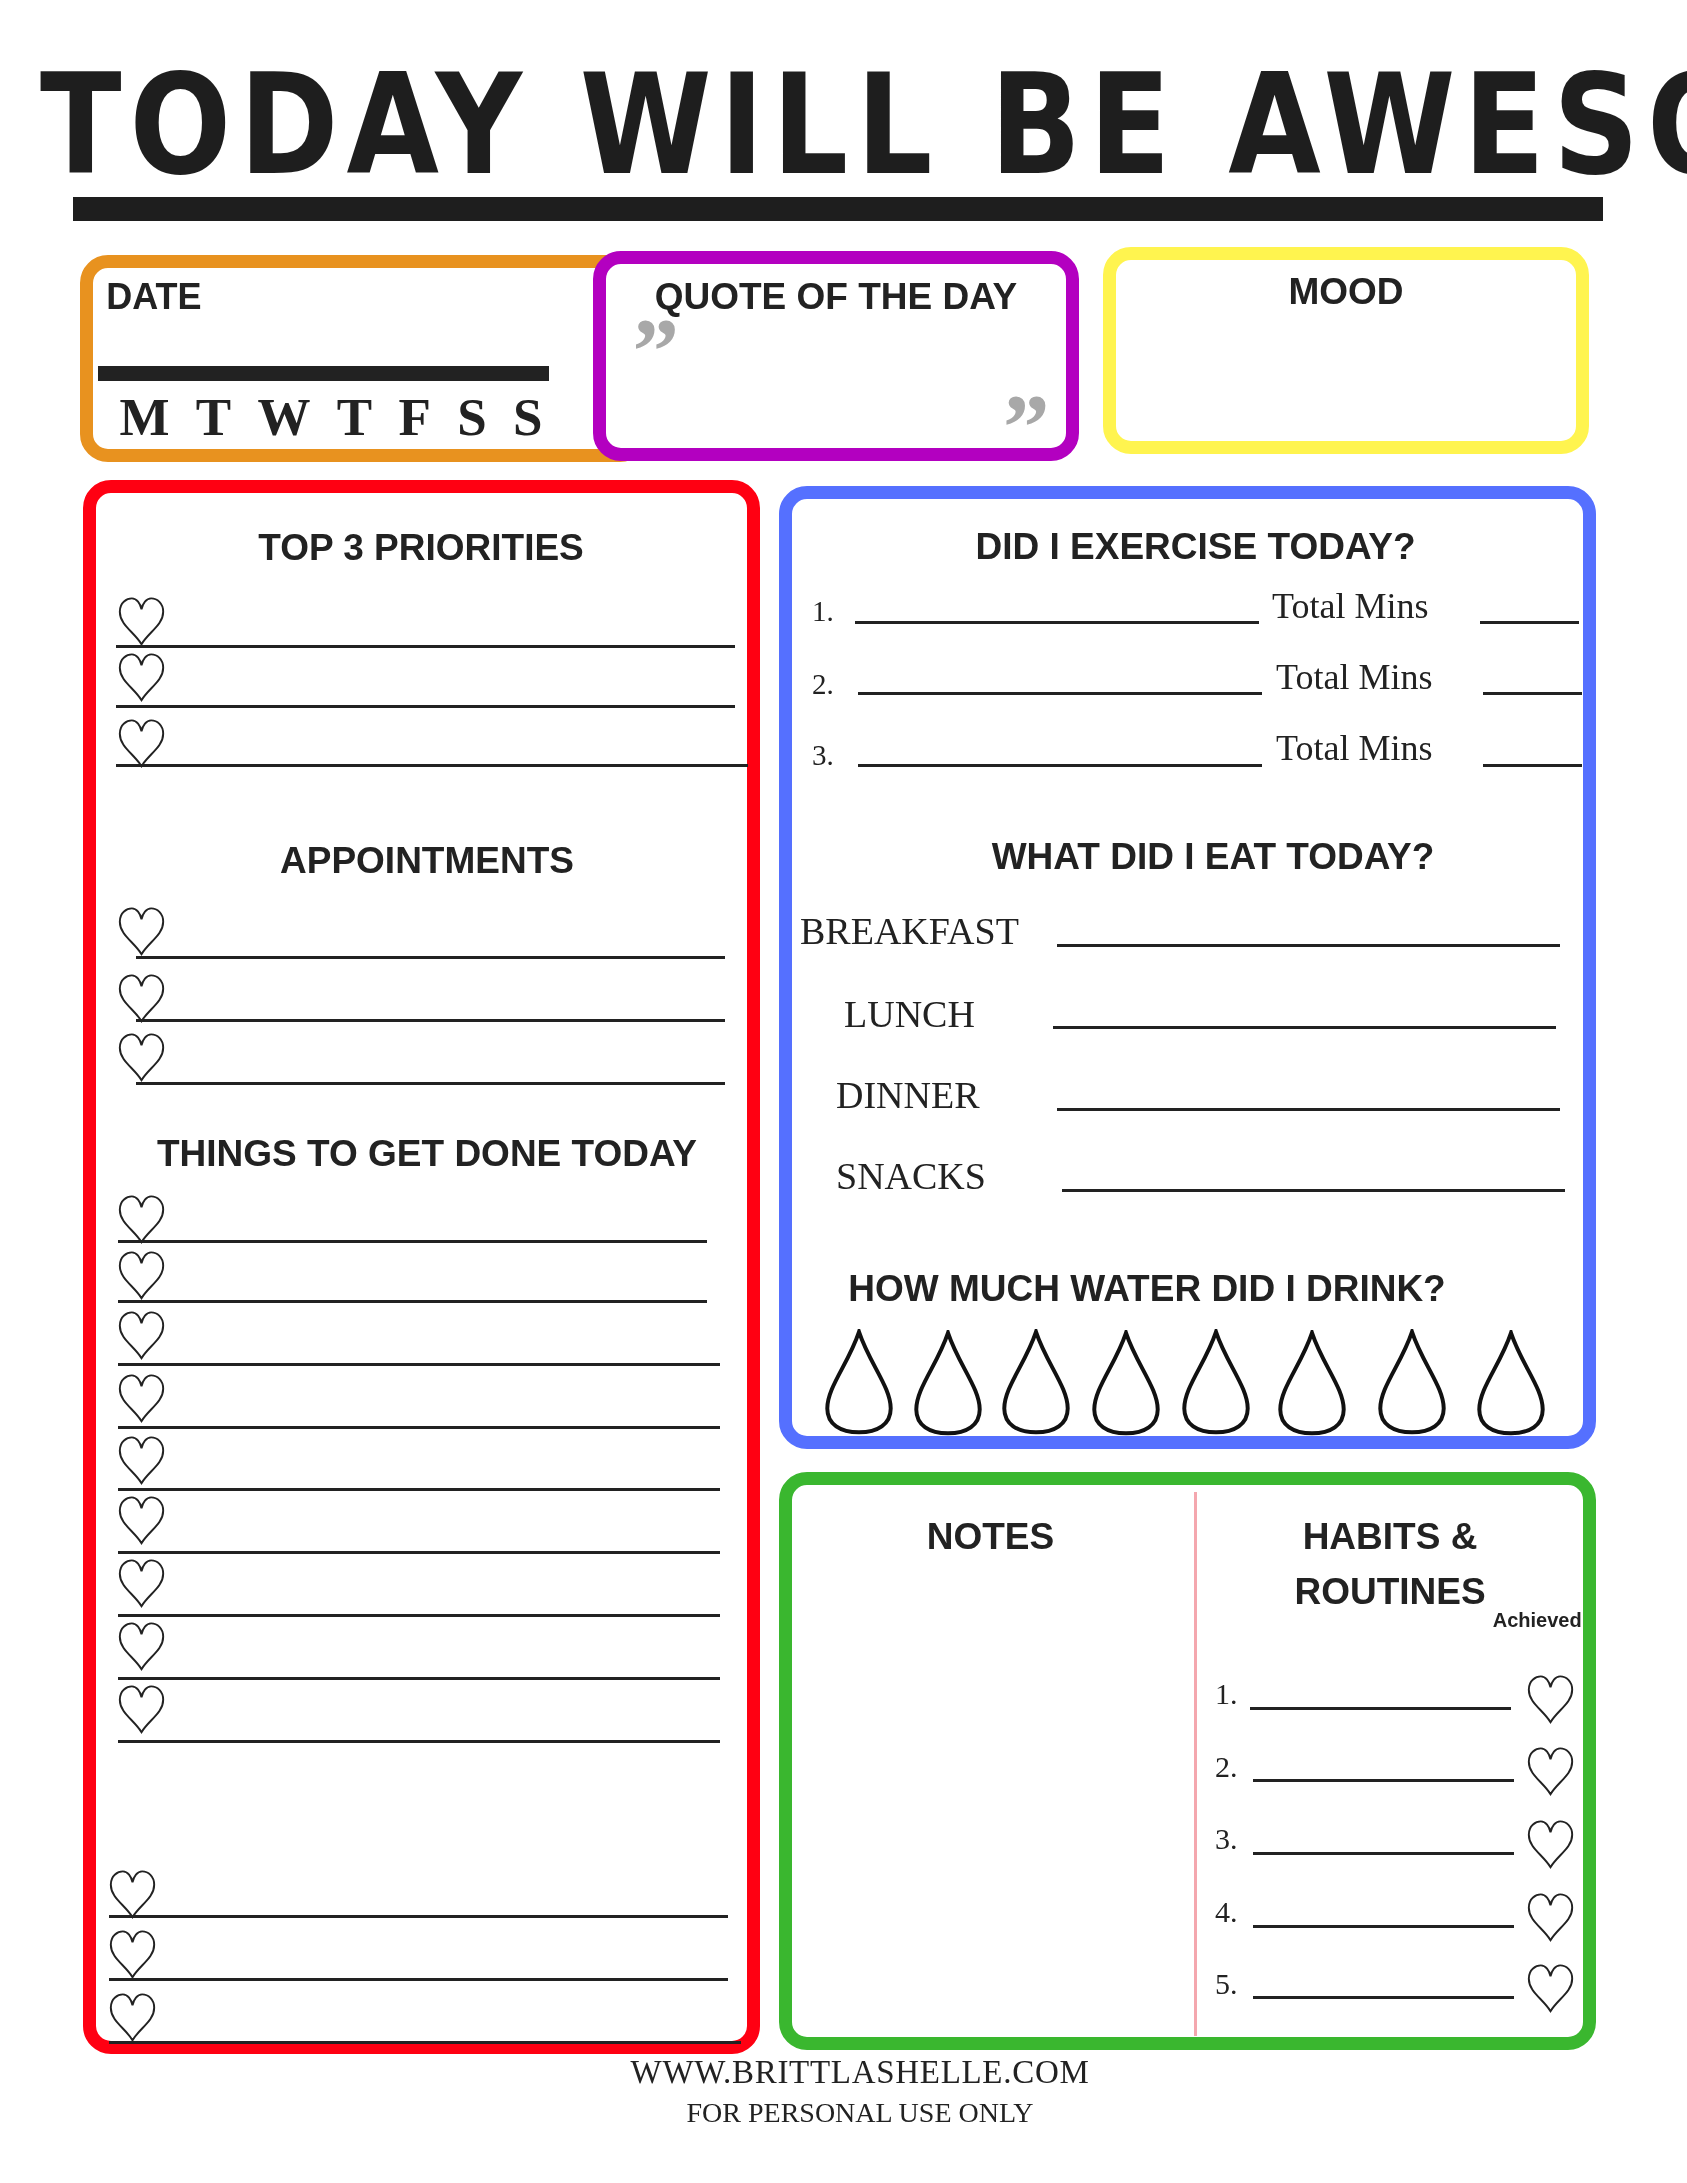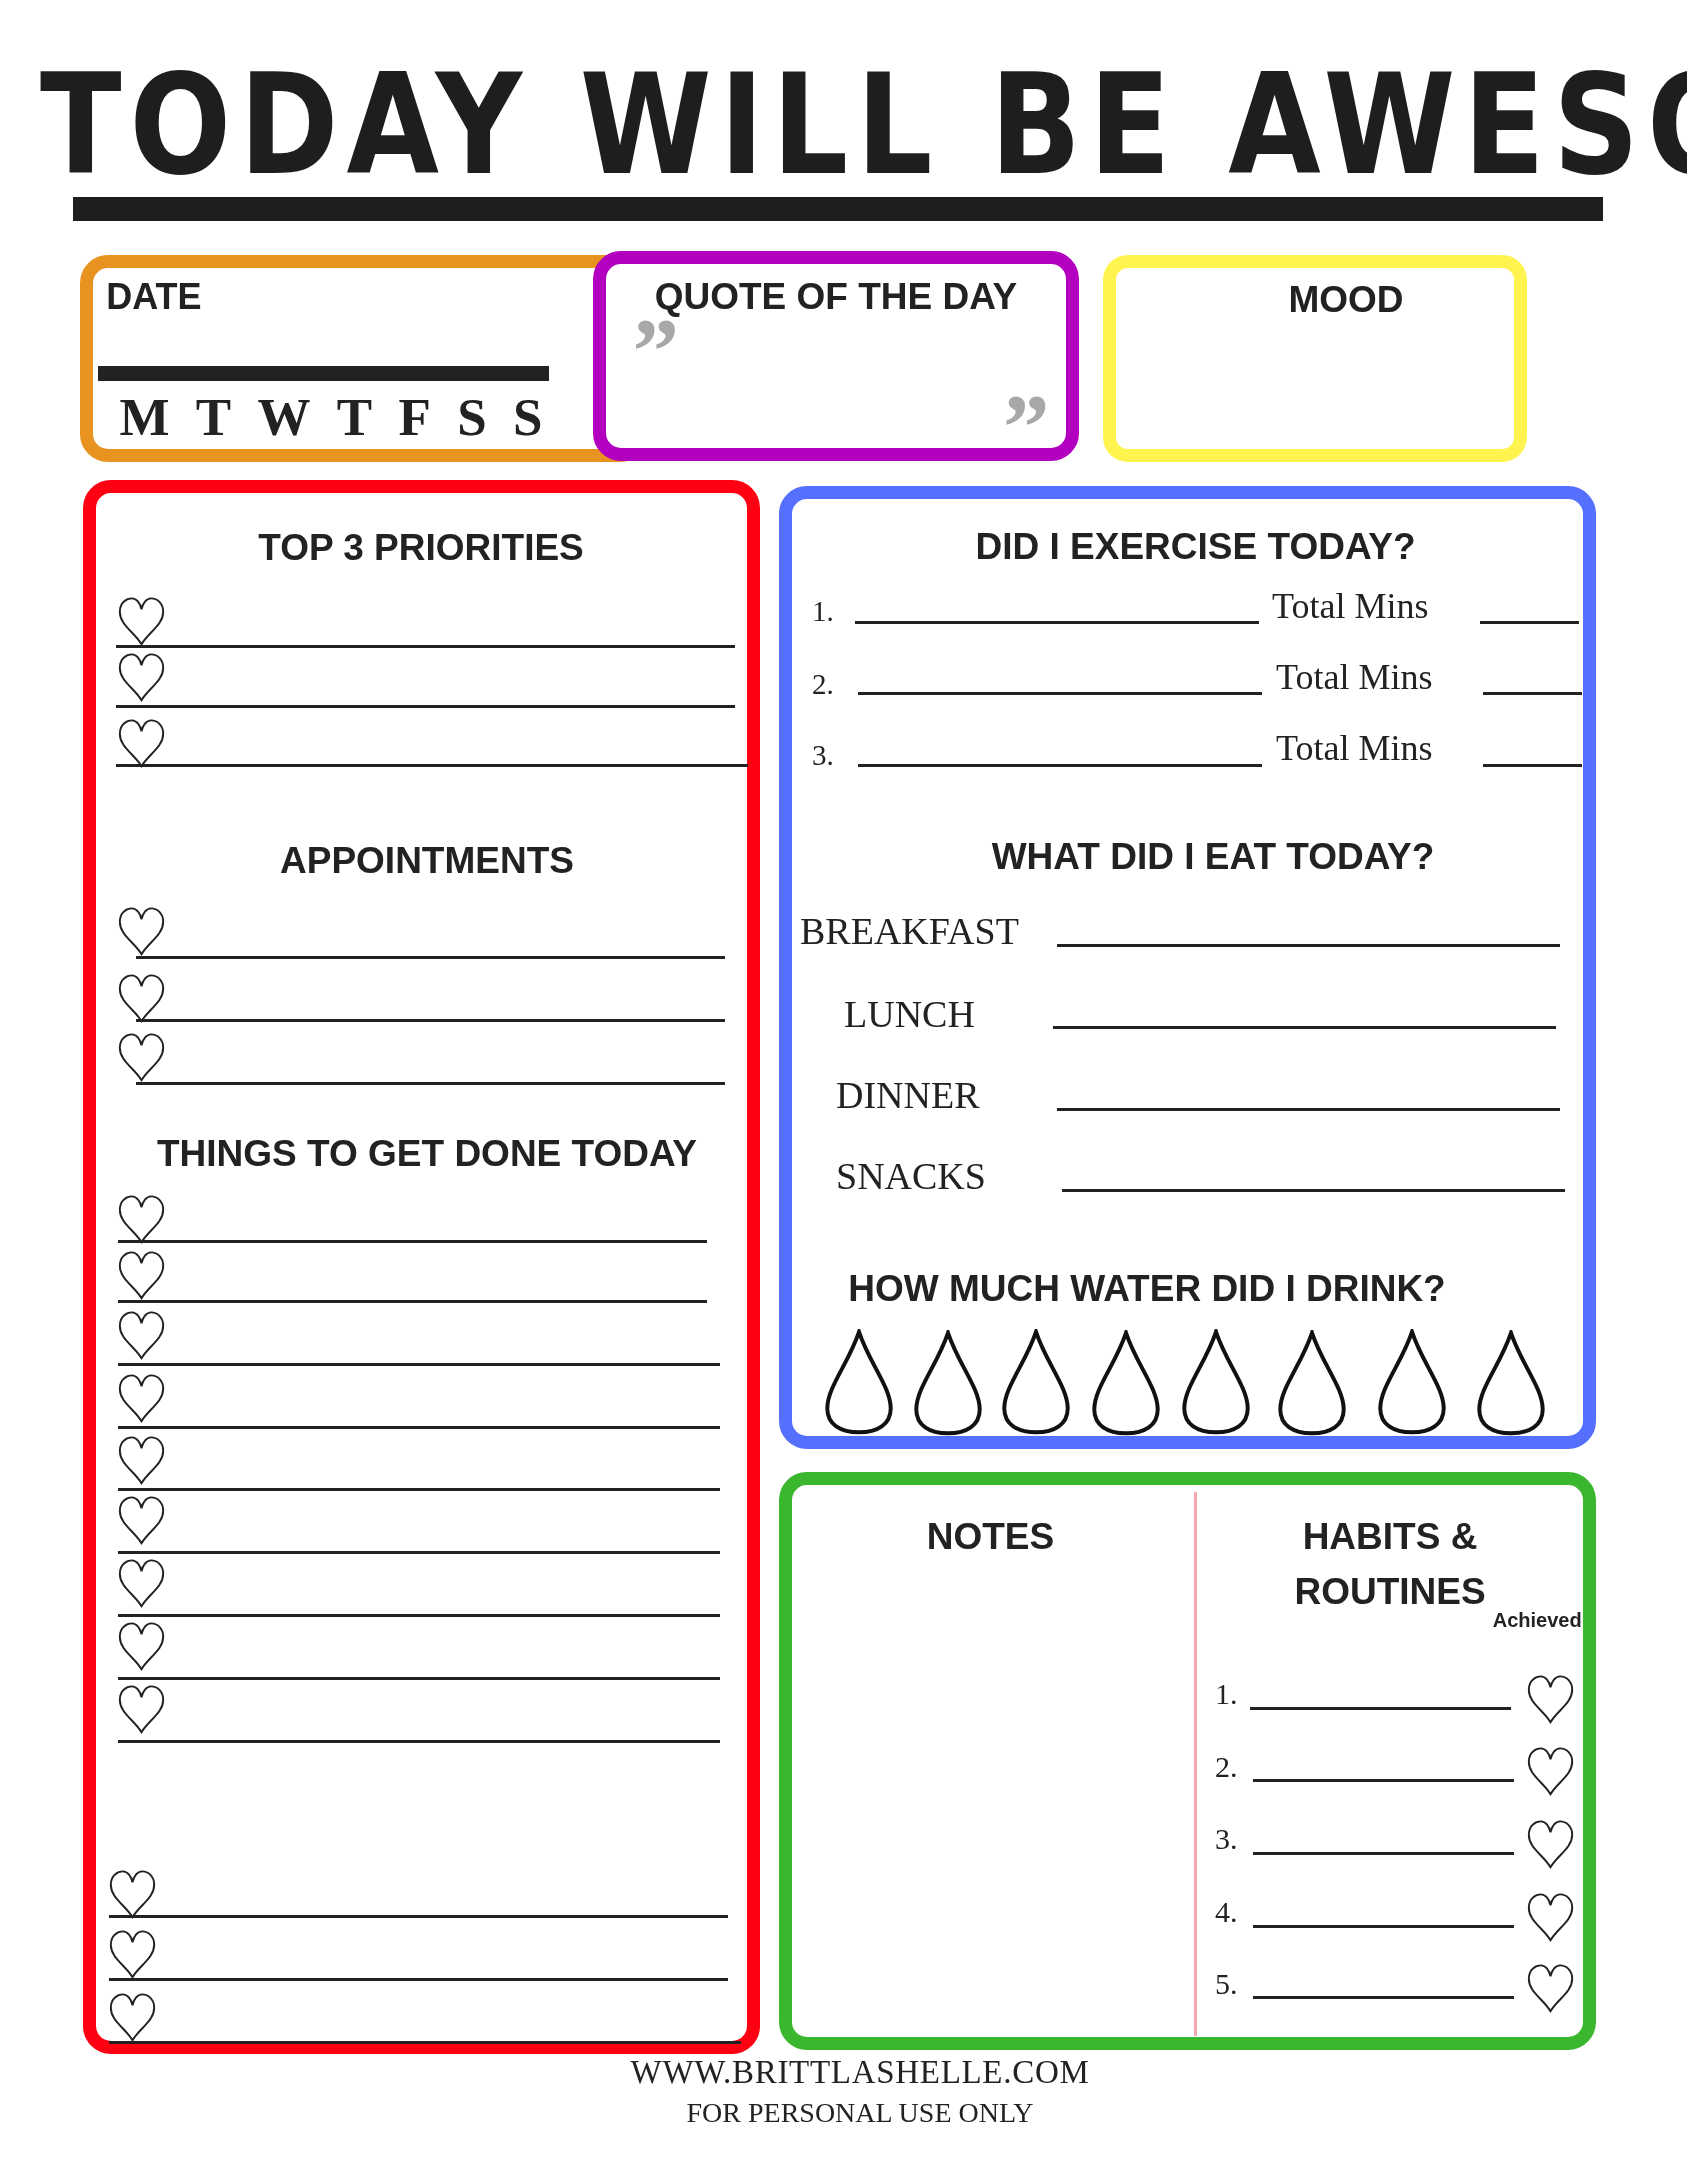--- a/index.html
+++ b/index.html
@@ -35,21 +35,21 @@
   </div>
 </div>
 
 <div class="box" style="left:593px;top:251px;width:486px;height:210px;border-color:#B300C0;">
   <div class="hd" style="left:0;width:460px;text-align:center;top:12px;font-size:37px;">QUOTE OF THE DAY</div>
   <div class="abs serif" style="left:26.5px;top:40px;font-size:93px;font-weight:bold;color:#A8A8A8;line-height:93px;">”</div>
   <div class="abs" style="left:60px;top:66px;width:344px;height:99px;"></div>
   <div class="abs serif" style="left:397px;top:116px;font-size:93px;font-weight:bold;color:#A8A8A8;line-height:93px;">”</div>
 </div>
 
-<div class="box" style="left:1103px;top:255px;width:424px;height:207px;border-color:#FFF44F;border-radius:25px;">
+<div class="box" style="left:1103px;top:247px;width:486px;height:207px;border-color:#FFF44F;">
   <div class="hd" style="left:0;width:460px;text-align:center;top:10.6px;font-size:37px;">MOOD</div>
   <div class="abs" style="left:13.2px;top:60px;width:433px;height:112px;"></div>
 </div>
 
 <div class="box" style="left:83px;top:480px;width:677px;height:1574px;border-color:#FF0012;">
 
   <div class="hd" style="left:0;width:650px;text-align:center;top:34px;">TOP 3 PRIORITIES</div>
   <svg class="heart" viewBox="0 0 40 44" style="left:18.5px;top:103px;">
       <path d="M20 40 C14 30 2 24 2 13 C2 5 8 2 12 2 C16 2 19 6 20 11 C21 6 24 2 28 2 C33 2 38 6 38 13 C38 24 26 30 20 40 Z" fill="none" stroke="#222" stroke-width="1.6"></path>
     </svg>

